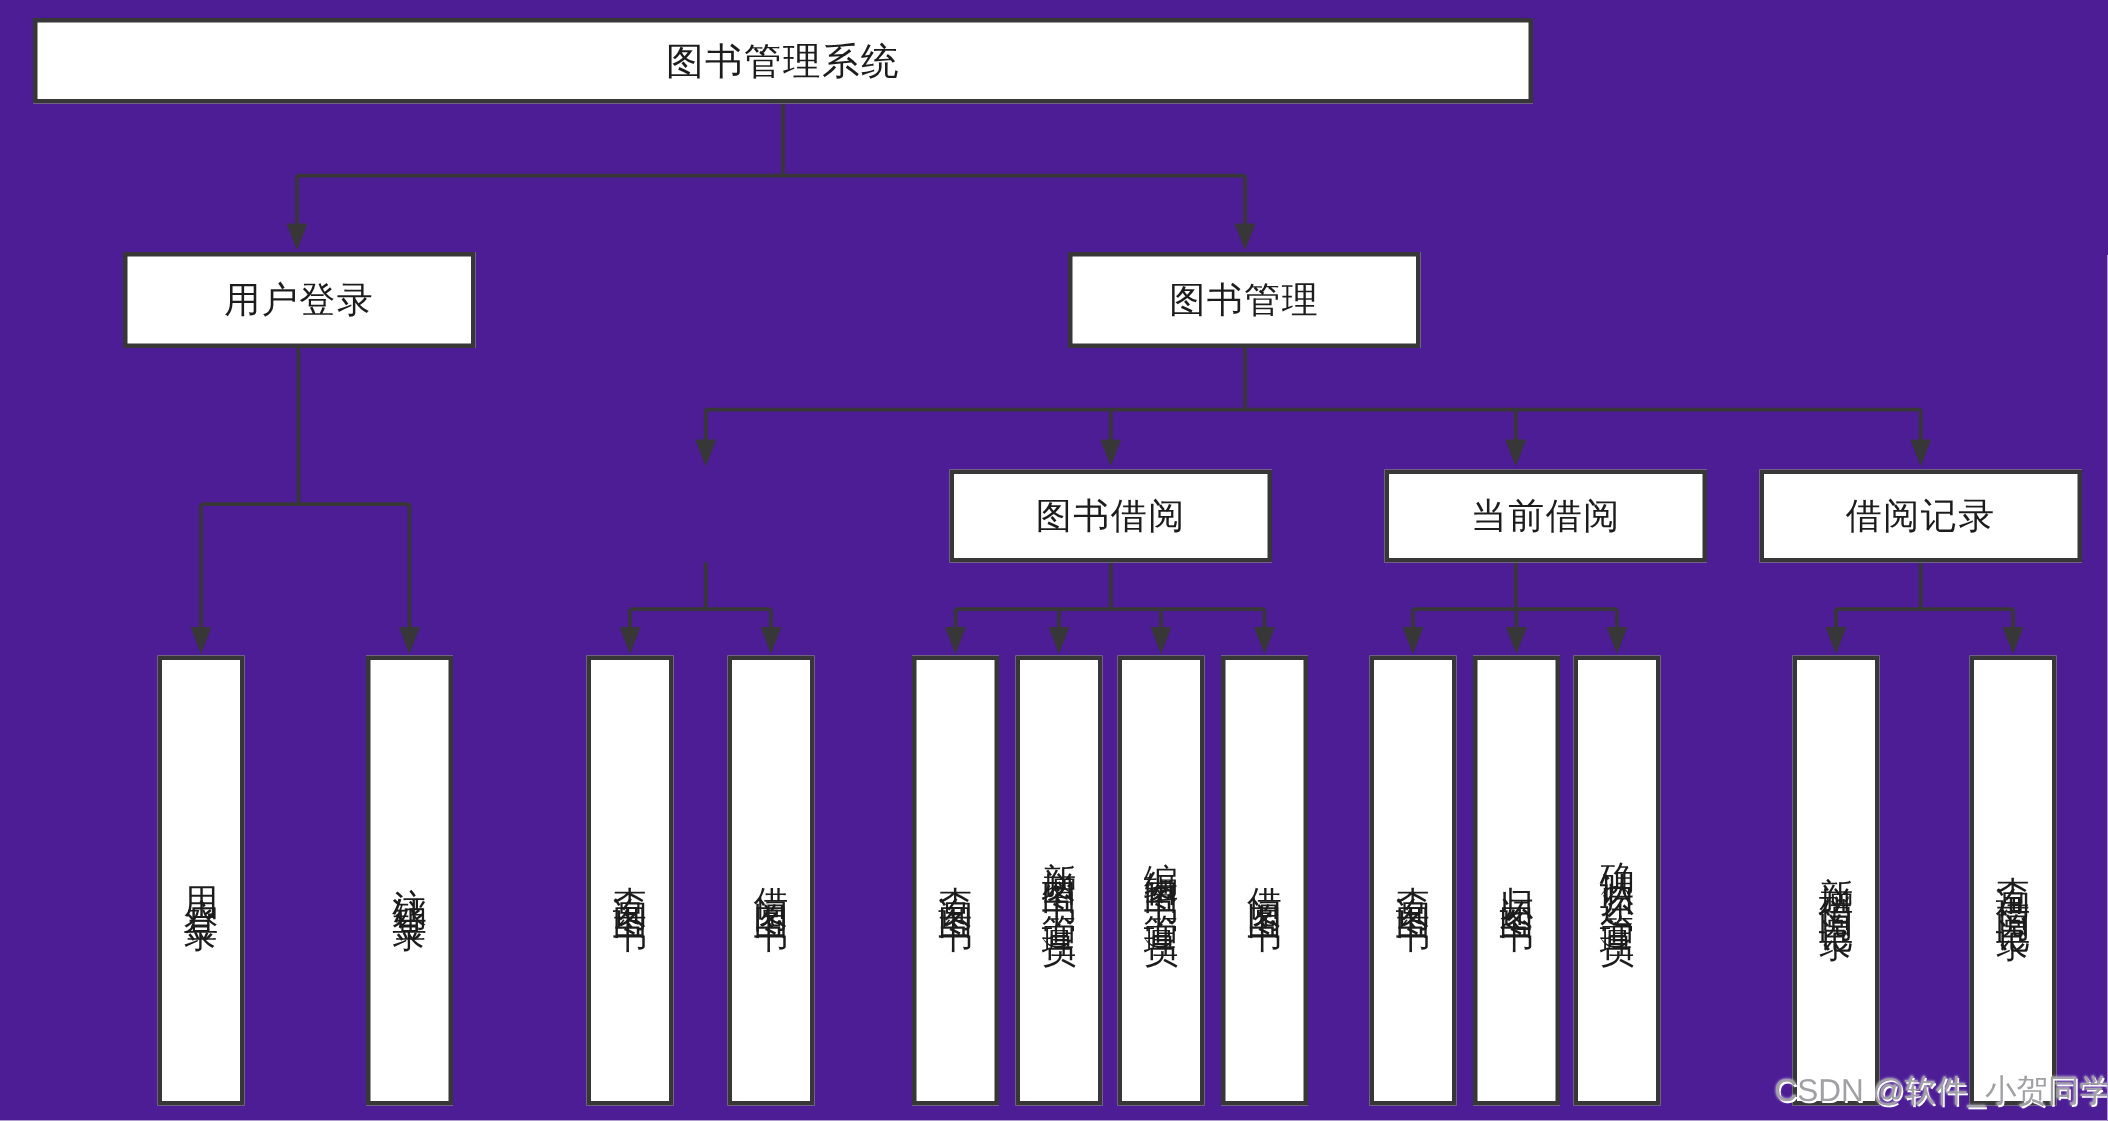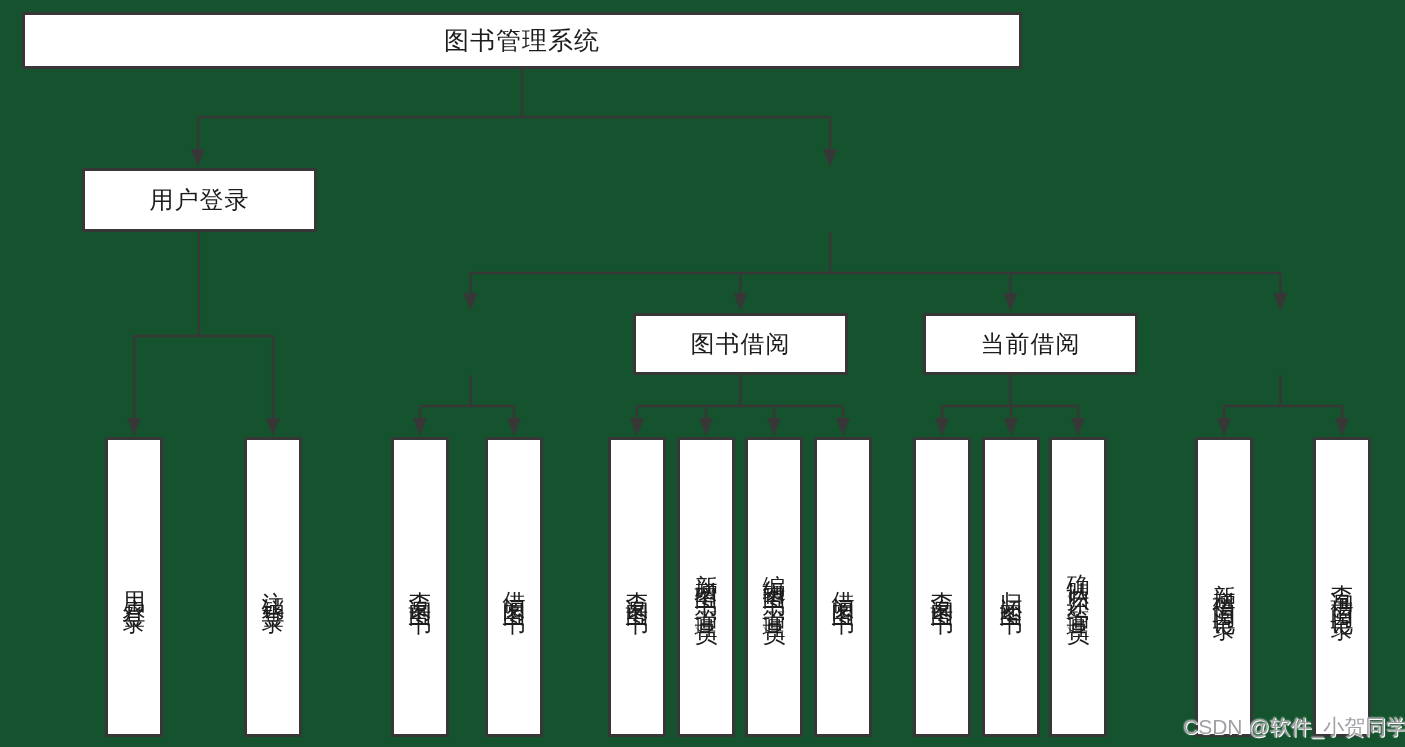--- a/index.html
+++ b/index.html
@@ -5,21 +5,21 @@
   html, body {
     margin: 0;
     padding: 0;
     background: #ffffff;
     font-family: "Liberation Sans", "DejaVu Sans", sans-serif;
   }
   #canvas {
     position: relative;
     width: 1405px;
     height: 747px;
-    background: #14532d;
+    background: #4c1d95;
     overflow: hidden;
   }
   #connectors {
     position: absolute;
     left: 0;
     top: 0;
     width: 1405px;
     height: 747px;
   }
   .box {
@@ -103,26 +103,32 @@
       M1335 418 L1349 418 L1342 436 Z"></path>
   </svg>
 
   <div class="box h-label root-box" style="left:22px; top:12px; width:1000px; height:57px;">
     <span>图书管理系统</span>
   </div>
 
   <div class="box h-label" style="left:82px; top:168px; width:235px; height:64px;">
     <span>用户登录</span>
   </div>
+  <div class="box h-label" style="left:712px; top:168px; width:235px; height:64px;">
+    <span>图书管理</span>
+  </div>
 
   <div class="box h-label" style="left:633px; top:313px; width:215px; height:62px;align-items:center;">
     <span>图书借阅</span>
   </div>
   <div class="box h-label" style="left:903px; top:313px; width:215px; height:62px;margin-left:20px;">
     <span>当前借阅</span>
+  </div>
+  <div class="box h-label" style="left:1173px; top:313px; width:215px; height:62px;">
+    <span>借阅记录</span>
   </div>
 
   <div class="box leaf" style="left:105px;">
     <span class="vtext">用户登录</span>
   </div>
   <div class="box leaf" style="left:244px;">
     <span class="vtext">注销登录</span>
   </div>
 
   <div class="box leaf" style="left:391px;">

